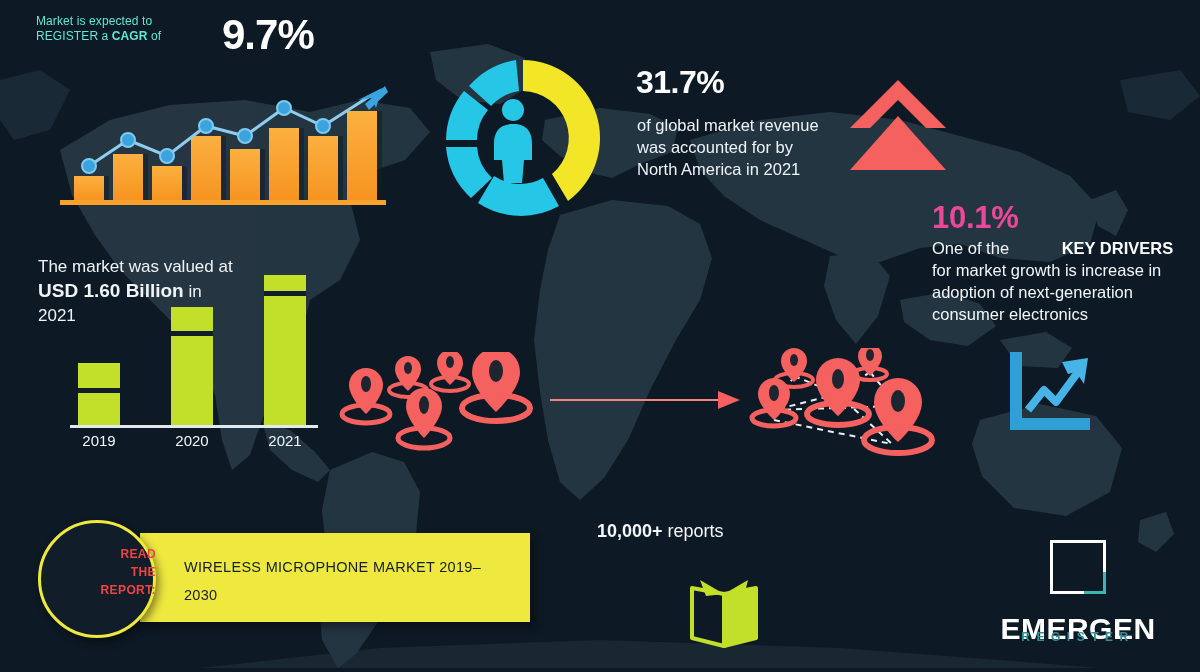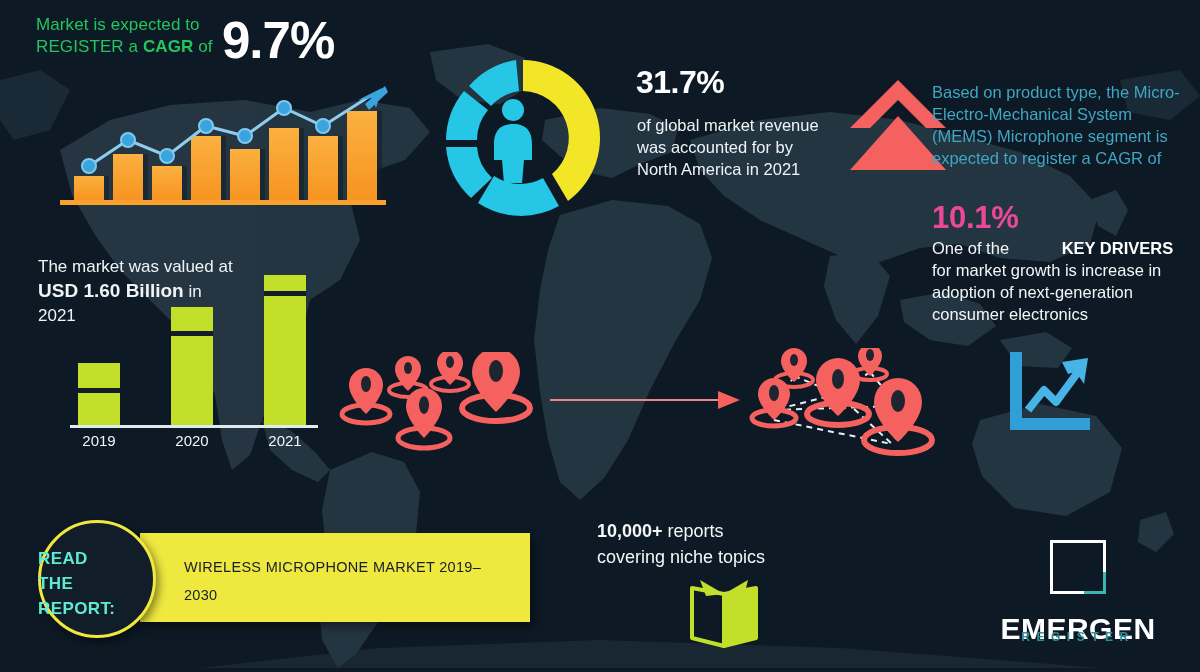--- a/index.html
+++ b/index.html
@@ -20,25 +20,25 @@
     position: absolute; inset: 0;
     width: 1200px; height: 672px;
     opacity: 1;
   }
   
   .txt { position: absolute; color: #ffffff; line-height: 1.28; }
 
   
   #hdr-text {
     left: 36px; top: 14px;
-    font-size: 17px; color: #22c55e; letter-spacing: .1px;
+    font-size: 12px; color: #5eead4; letter-spacing: .1px;
   }
   #hdr-pct {
     left: 222px; top: 8px;
-    font-size: 51px; font-weight: 700; letter-spacing: -1px;
+    font-size: 42px; font-weight: 700; letter-spacing: -1px;
     color: #ffffff;
   }
 
   
   #orangechart { position: absolute; left: 52px; top: 78px; width: 340px; height: 130px; }
 
   
   #donutwrap { position: absolute; left: 428px; top: 52px; width: 190px; height: 172px; }
 
   #donut-pct { left: 636px; top: 62px; font-size: 32px; font-weight: 700; letter-spacing: -.5px; }
@@ -96,22 +96,22 @@
   #banner-circle {
     position: absolute; left: 38px; top: 520px;
     width: 118px; height: 118px;
     border-radius: 50%;
     background: #111d28;
     border: 3px solid #efe83f;
     box-shadow: 3px 4px 9px rgba(0,0,0,.45);
   }
   #banner-circle-label {
     position: absolute; left: 38px; top: 546px;
-    width: 118px; text-align: left;
-    font-size: 17px; font-weight: 700; color: #5eead4;
+    width: 118px; text-align: right;
+    font-size: 12px; font-weight: 700; color: #ef4444;
     line-height: 1.48; letter-spacing: .4px;
   }
 
   
   #reports-text { left: 597px; top: 519px; width: 230px; font-size: 18px; line-height: 1.42; color: #f3f7f9; }
   #reports-text b { font-weight: 700; }
   #book-icon { position: absolute; left: 686px; top: 578px; width: 76px; height: 72px; }
 
   
   #logo { position: absolute; left: 978px; top: 540px; width: 200px; height: 112px; }
@@ -252,21 +252,20 @@
   </svg>
 
   <div class="txt" id="donut-pct">31.7%</div>
   <div class="txt" id="donut-desc">of global market revenue was accounted for by North America in 2021</div>
 
   <svg id="triangles" viewBox="0 0 104 98">
     <path d="M52,4 L100,52 L80,52 L52,24 L24,52 L4,52 Z" fill="#f4615f"></path>
     <path d="M52,40 L100,94 L4,94 Z" fill="#f4615f"></path>
   </svg>
 
-  <div class="txt" id="mems-text">Based on product type, the Micro-Electro-Mechanical System (MEMS) Microphone segment is expected to register a CAGR of</div>
   <div class="txt" id="mems-pct">10.1%</div>
   <div class="txt" id="drivers-text">
     <span>One of the </span><b>KEY DRIVERS</b><span> for market growth is increase in adoption of next-generation consumer electronics</span>
   </div>
 
   <div class="txt" id="valued-text">
     <span>The market was valued at</span><br>
     <b>USD 1.60 Billion</b><span> in</span><br>
     <span>2021</span>
   </div>
@@ -379,21 +378,20 @@
   <div id="banner-title">WIRELESS MICROPHONE MARKET 2019–2030</div>
   <div id="banner-circle"></div>
   <div id="banner-circle-label">
     <span>READ</span><br>
     <span>THE</span><br>
     <span>REPORT:</span>
   </div>
 
   <div class="txt" id="reports-text">
     <b>10,000+</b><span> reports</span><br>
-    <span>covering niche topics</span>
   </div>
   <svg id="book-icon" viewBox="0 0 76 72">
     <path d="M38,16 L38,68 L6,60 L6,10 Z" fill="none" stroke="#c2e029" stroke-width="4" stroke-linejoin="round"></path>
     <path d="M38,16 L70,10 L70,60 L38,68 Z" fill="#c2e029" stroke="#c2e029" stroke-width="4" stroke-linejoin="round"></path>
     <path d="M14,2 L38,16 L20,18 Z" fill="#c2e029"></path>
     <path d="M62,2 L38,16 L58,18 Z" fill="#c2e029"></path>
   </svg>
 
   <div id="logo">
     <div id="logo-sq">

